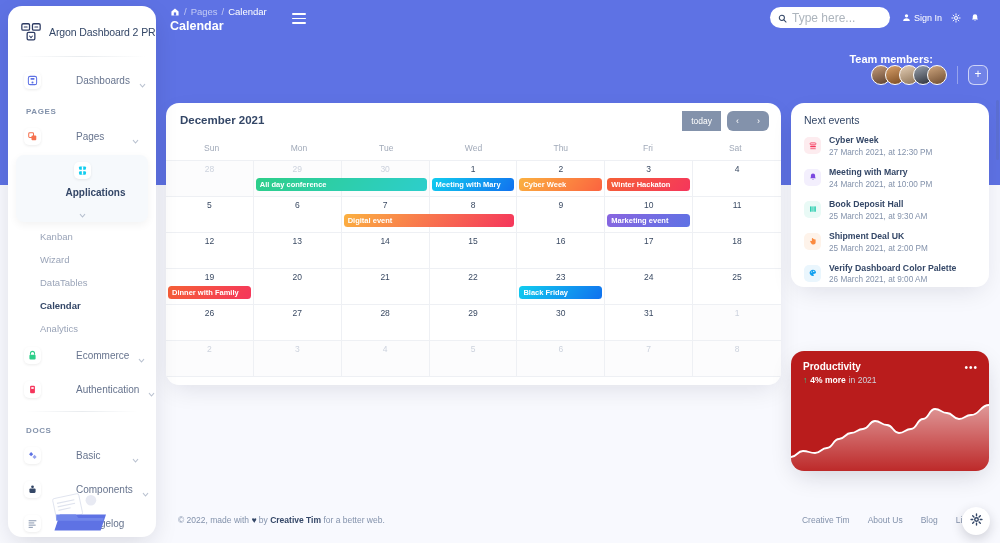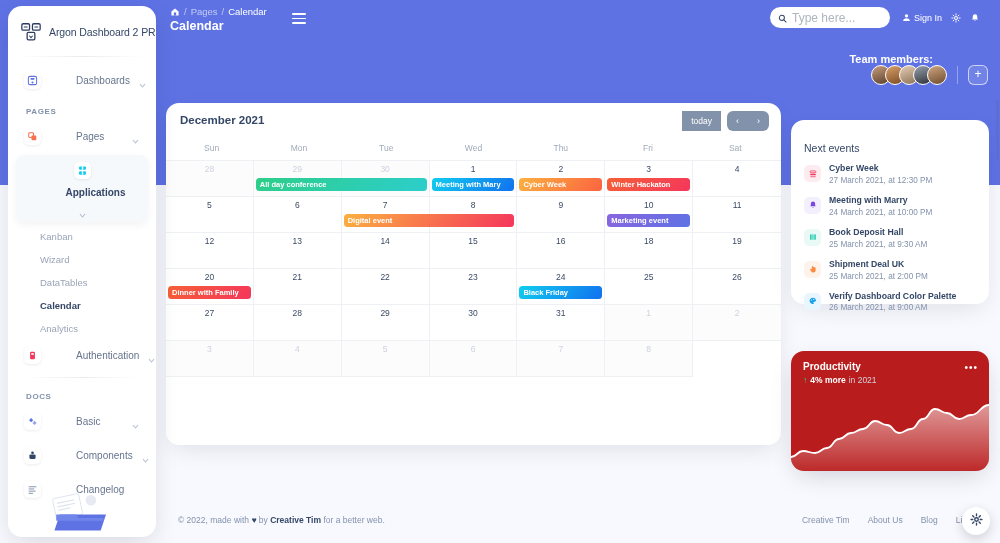--- a/index.html
+++ b/index.html
@@ -104,21 +104,21 @@
   .avatar:first-child { margin-left:0; }
   .vline { width:1px; height:18px; background: rgba(255,255,255,.35); }
   .add-btn {
     width:20px;height:20px;border-radius:6px; border:1px solid rgba(255,255,255,.65);
     background: rgba(255,255,255,.12); color:#fff; font-size:12px; line-height:17px;
     text-align:center; cursor:pointer;
   }
 
   
   .cal-card {
-    position:absolute; left:166px; top:103px; width:615px; height:342px;
+    position:absolute; left:166px; top:103px; width:615px; height:282px;
     background:#fff; border-radius:13px; box-shadow: 0 8px 26px -6px rgba(20,20,40,.12);
     z-index:12; overflow:hidden;
   }
   .cal-head { height:36px; position:relative; padding: 11px 14px 0; }
   .cal-title { font-size:11.5px; font-weight:bold; color:#344767; }
   .cal-ctrl { position:absolute; right:12px; top:8px; display:flex; gap:6px; align-items:center; }
   .btn-today {
     background:#8392ab; color:#fff; font-size:8.5px; border:none; border-radius:0;
     padding: 5px 9px; cursor:pointer; font-family:"Liberation Sans",sans-serif;
   }
@@ -144,21 +144,21 @@
   .ev {
     position:absolute; left:2px; top:17px; height:13px; line-height:13px;
     border-radius:3.5px; color:#fff; font-size:7.5px; font-weight:bold;
     padding: 0 4px; white-space:nowrap; overflow:hidden; z-index:3; cursor:pointer;
   }
 
   
   .next-card {
     position:absolute; left:791px; top:103px; width:198px; height:184px;
     background:#fff; border-radius:13px; box-shadow:0 8px 26px -6px rgba(20,20,40,.12);
-    z-index:12; padding: 22px 13px; margin-top: 17px;
+    z-index:12; padding: 11px 13px;
   }
   .next-title { font-size:10.5px; color:#344767; font-weight:400; margin-bottom:9px; }
   .ev-row { display:flex; gap:8px; align-items:flex-start; margin-bottom:10px; cursor:pointer; }
   .ev-ico { width:17px;height:17px;flex:0 0 17px;border-radius:5px; display:flex;align-items:center;justify-content:center; margin-top:2px;}
   .ev-name { font-size:8.7px; font-weight:bold; color:#344767; line-height:1.25; }
   .ev-date { font-size:8.2px; color:#8392ab; margin-top:2px; }
 
   
   .prod-card {
     position:absolute; left:791px; top:351px; width:198px; height:120px;
@@ -257,20 +257,34 @@
           </svg>
       </span>
     </div>
 
     <div class="sub-item">Kanban</div>
     <div class="sub-item">Wizard</div>
     <div class="sub-item">DataTables</div>
     <div class="sub-item active">Calendar</div>
     <div class="sub-item">Analytics</div>
 
+    <div class="nav-item">
+      <span class="nav-ico">
+        <svg viewBox="0 0 16 16" width="11" height="11">
+            <path d="M5 7V5a3 3 0 016 0v2" fill="none" stroke="#2dce89" stroke-width="1.5"></path>
+            <rect x="3.5" y="6.8" width="9" height="7" rx="1.6" fill="#2dce89"></rect>
+          </svg>
+      </span>
+      <span class="nav-label">Ecommerce</span>
+      <span class="chev">
+        <svg viewBox="0 0 12 12" width="9" height="9">
+            <path d="M3 4.5L6 8l3-3.5" fill="none" stroke="#8392ab" stroke-width="1.4" stroke-linecap="round"></path>
+          </svg>
+      </span>
+    </div>
 
     <div class="nav-item">
       <span class="nav-ico">
         <svg viewBox="0 0 16 16" width="11" height="11">
             <rect x="4.5" y="2.5" width="7" height="11" rx="1.6" fill="#f5365c"></rect>
             <rect x="6.2" y="4.2" width="3.6" height="3" rx=".8" fill="#fff" opacity=".85"></rect>
           </svg>
       </span>
       <span class="nav-label">Authentication</span>
       <span class="chev">
@@ -480,20 +494,23 @@
         <span class="daynum">13</span>
       </div>
       <div class="cell">
         <span class="daynum">14</span>
       </div>
       <div class="cell">
         <span class="daynum">15</span>
       </div>
       <div class="cell">
         <span class="daynum">16</span>
+      </div>
+      <div class="cell">
+        <span class="daynum">17</span>
       </div>
       <div class="cell">
         <span class="daynum">18</span>
       </div>
       <div class="cell">
         <span class="daynum">19</span>
       </div>
       <div class="cell">
         <span class="daynum">20</span>
       </div>

